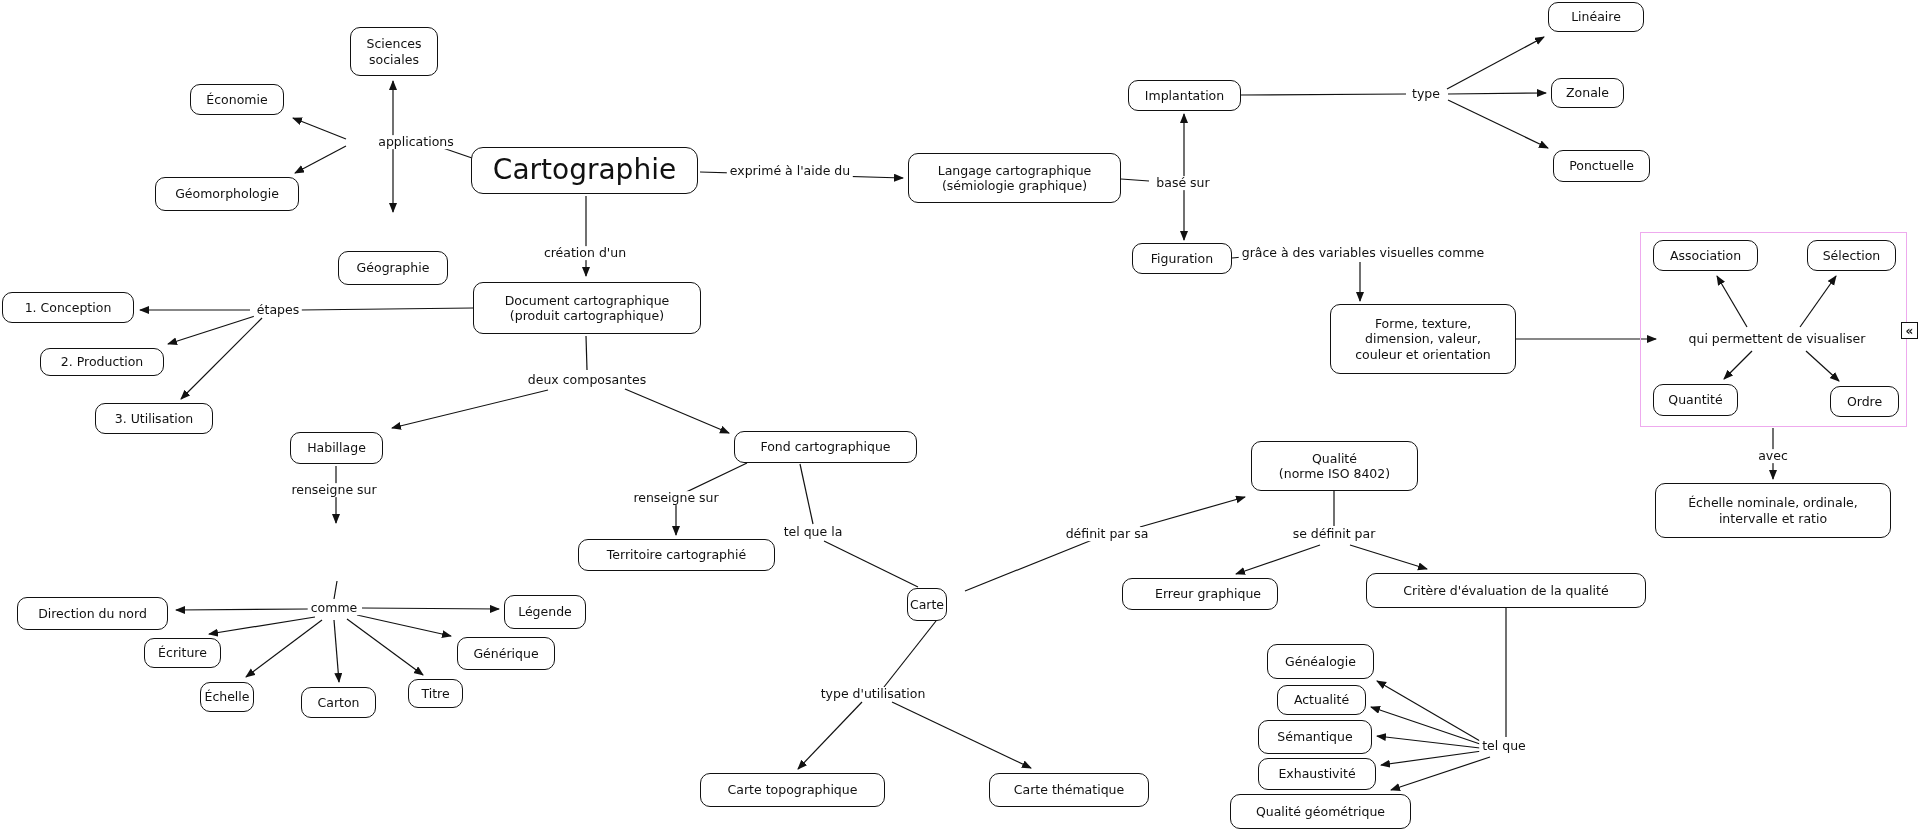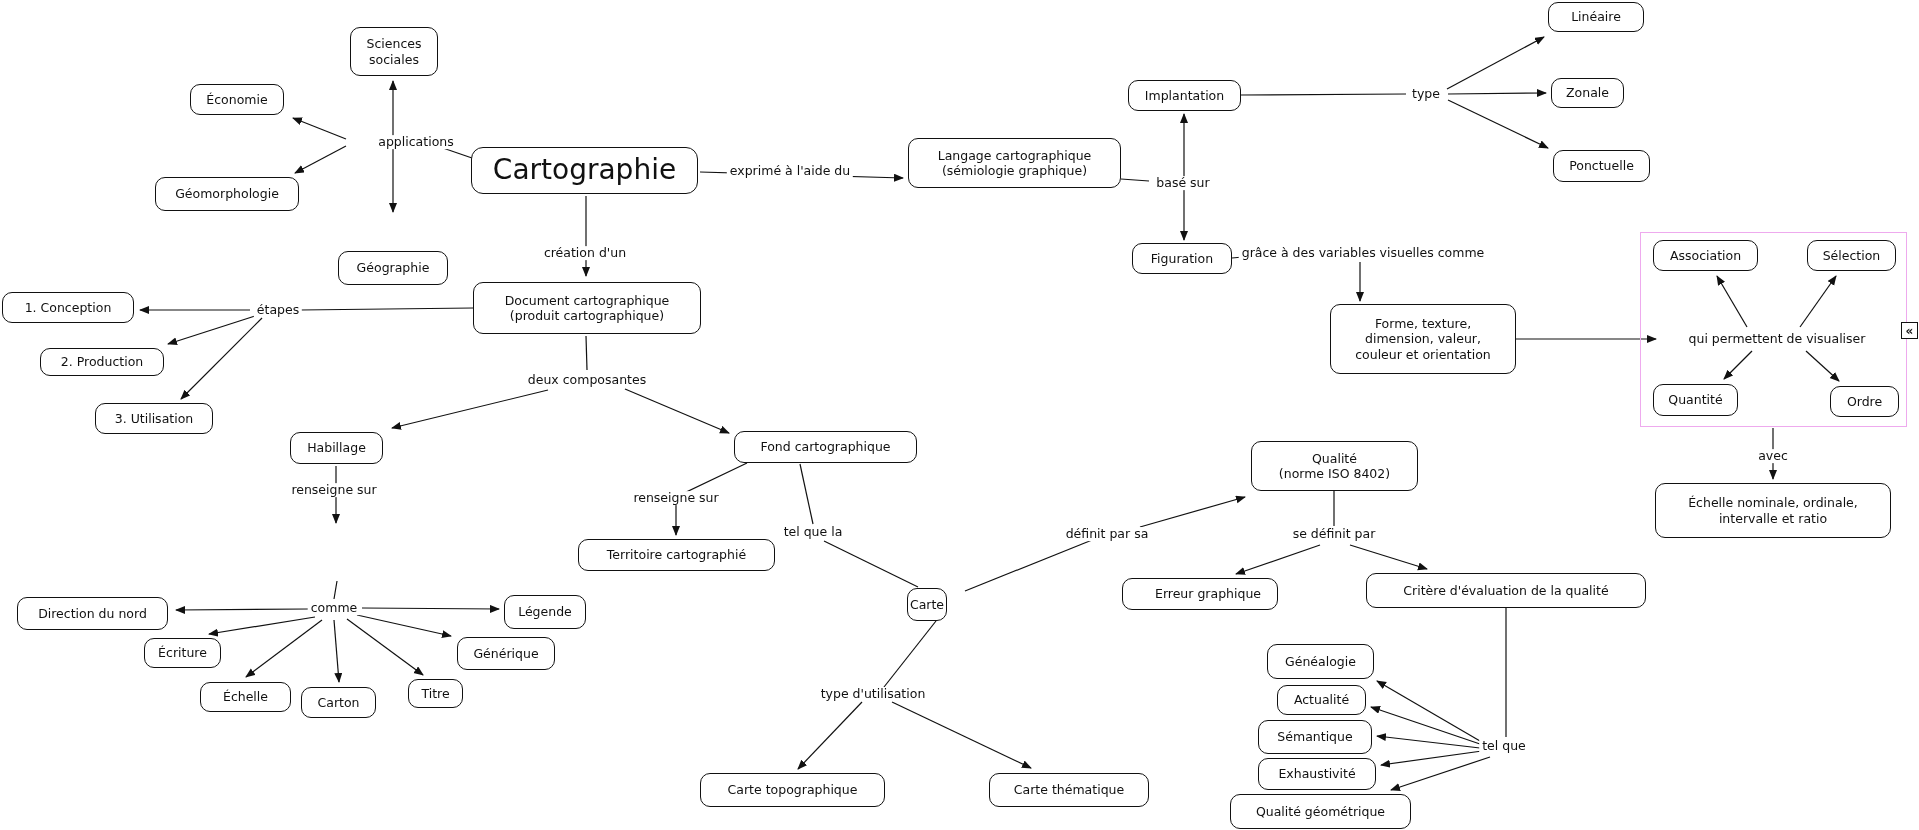--- a/index.html
+++ b/index.html
@@ -88,39 +88,39 @@
 
   <div class="group" style="left: 1640px; top: 232px; width: 267px; height: 195px; border-color: rgb(238, 170, 238);"></div>
   <div class="collapse" style="left:1901px;top:322px;">«</div>
 
   <div class="node" style="left:350px;top:27px;width:88px;height:49px;">Sciences
 sociales</div>
   <div class="node" style="left:190px;top:84px;width:94px;height:31px;">Économie</div>
   <div class="node" style="left:155px;top:177px;width:144px;height:34px;">Géomorphologie</div>
   <div class="node" style="left:338px;top:215px;width:110px;height:34px;margin-top:36px;">Géographie</div>
   <div class="node big" style="left:471px;top:147px;width:227px;height:47px;">Cartographie</div>
-  <div class="node" style="left:908px;top:138px;width:213px;height:50px;">Langage cartographique
+  <div class="node" style="left:908px;top:153px;width:213px;height:50px;">Langage cartographique
 (sémiologie graphique)</div>
   <div class="node" style="left:1128px;top:80px;width:113px;height:31px;">Implantation</div>
   <div class="node" style="left:1548px;top:2px;width:96px;height:30px;">Linéaire</div>
   <div class="node" style="left:1551px;top:78px;width:73px;height:30px;">Zonale</div>
   <div class="node" style="left:1553px;top:150px;width:97px;height:32px;">Ponctuelle</div>
   <div class="node" style="left:1132px;top:243px;width:100px;height:31px;">Figuration</div>
   <div class="node" style="left:1330px;top:304px;width:186px;height:70px;">Forme, texture,
 dimension, valeur,
 couleur et orientation</div>
   <div class="node" style="left:473px;top:282px;width:228px;height:52px;">Document cartographique
 (produit cartographique)</div>
   <div class="node" style="left:2px;top:292px;width:132px;height:31px;">1. Conception</div>
   <div class="node" style="left:40px;top:348px;width:124px;height:28px;">2. Production</div>
   <div class="node" style="left:95px;top:403px;width:118px;height:31px;">3. Utilisation</div>
   <div class="node" style="left:290px;top:432px;width:93px;height:32px;">Habillage</div>
   <div class="node" style="left:17px;top:597px;width:151px;height:33px;">Direction du nord</div>
   <div class="node" style="left:144px;top:638px;width:77px;height:30px;">Écriture</div>
-  <div class="node" style="left:200px;top:682px;width:91px;height:30px;">Échelle</div>
+  <div class="node" style="left:200px;top:682px;width:54px;height:30px;">Échelle</div>
   <div class="node" style="left:301px;top:687px;width:75px;height:31px;">Carton</div>
   <div class="node" style="left:408px;top:679px;width:55px;height:29px;">Titre</div>
   <div class="node" style="left:457px;top:637px;width:98px;height:33px;">Générique</div>
   <div class="node" style="left:504px;top:595px;width:82px;height:34px;">Légende</div>
   <div class="node" style="left:734px;top:431px;width:183px;height:32px;">Fond cartographique</div>
   <div class="node" style="left:578px;top:539px;width:197px;height:32px;">Territoire cartographié</div>
   <div class="node" style="left:907px;top:588px;width:40px;height:33px;">Carte</div>
   <div class="node" style="left:700px;top:773px;width:185px;height:34px;">Carte topographique</div>
   <div class="node" style="left:989px;top:773px;width:160px;height:34px;">Carte thématique</div>
   <div class="node" style="left:1251px;top:441px;width:167px;height:50px;">Qualité

